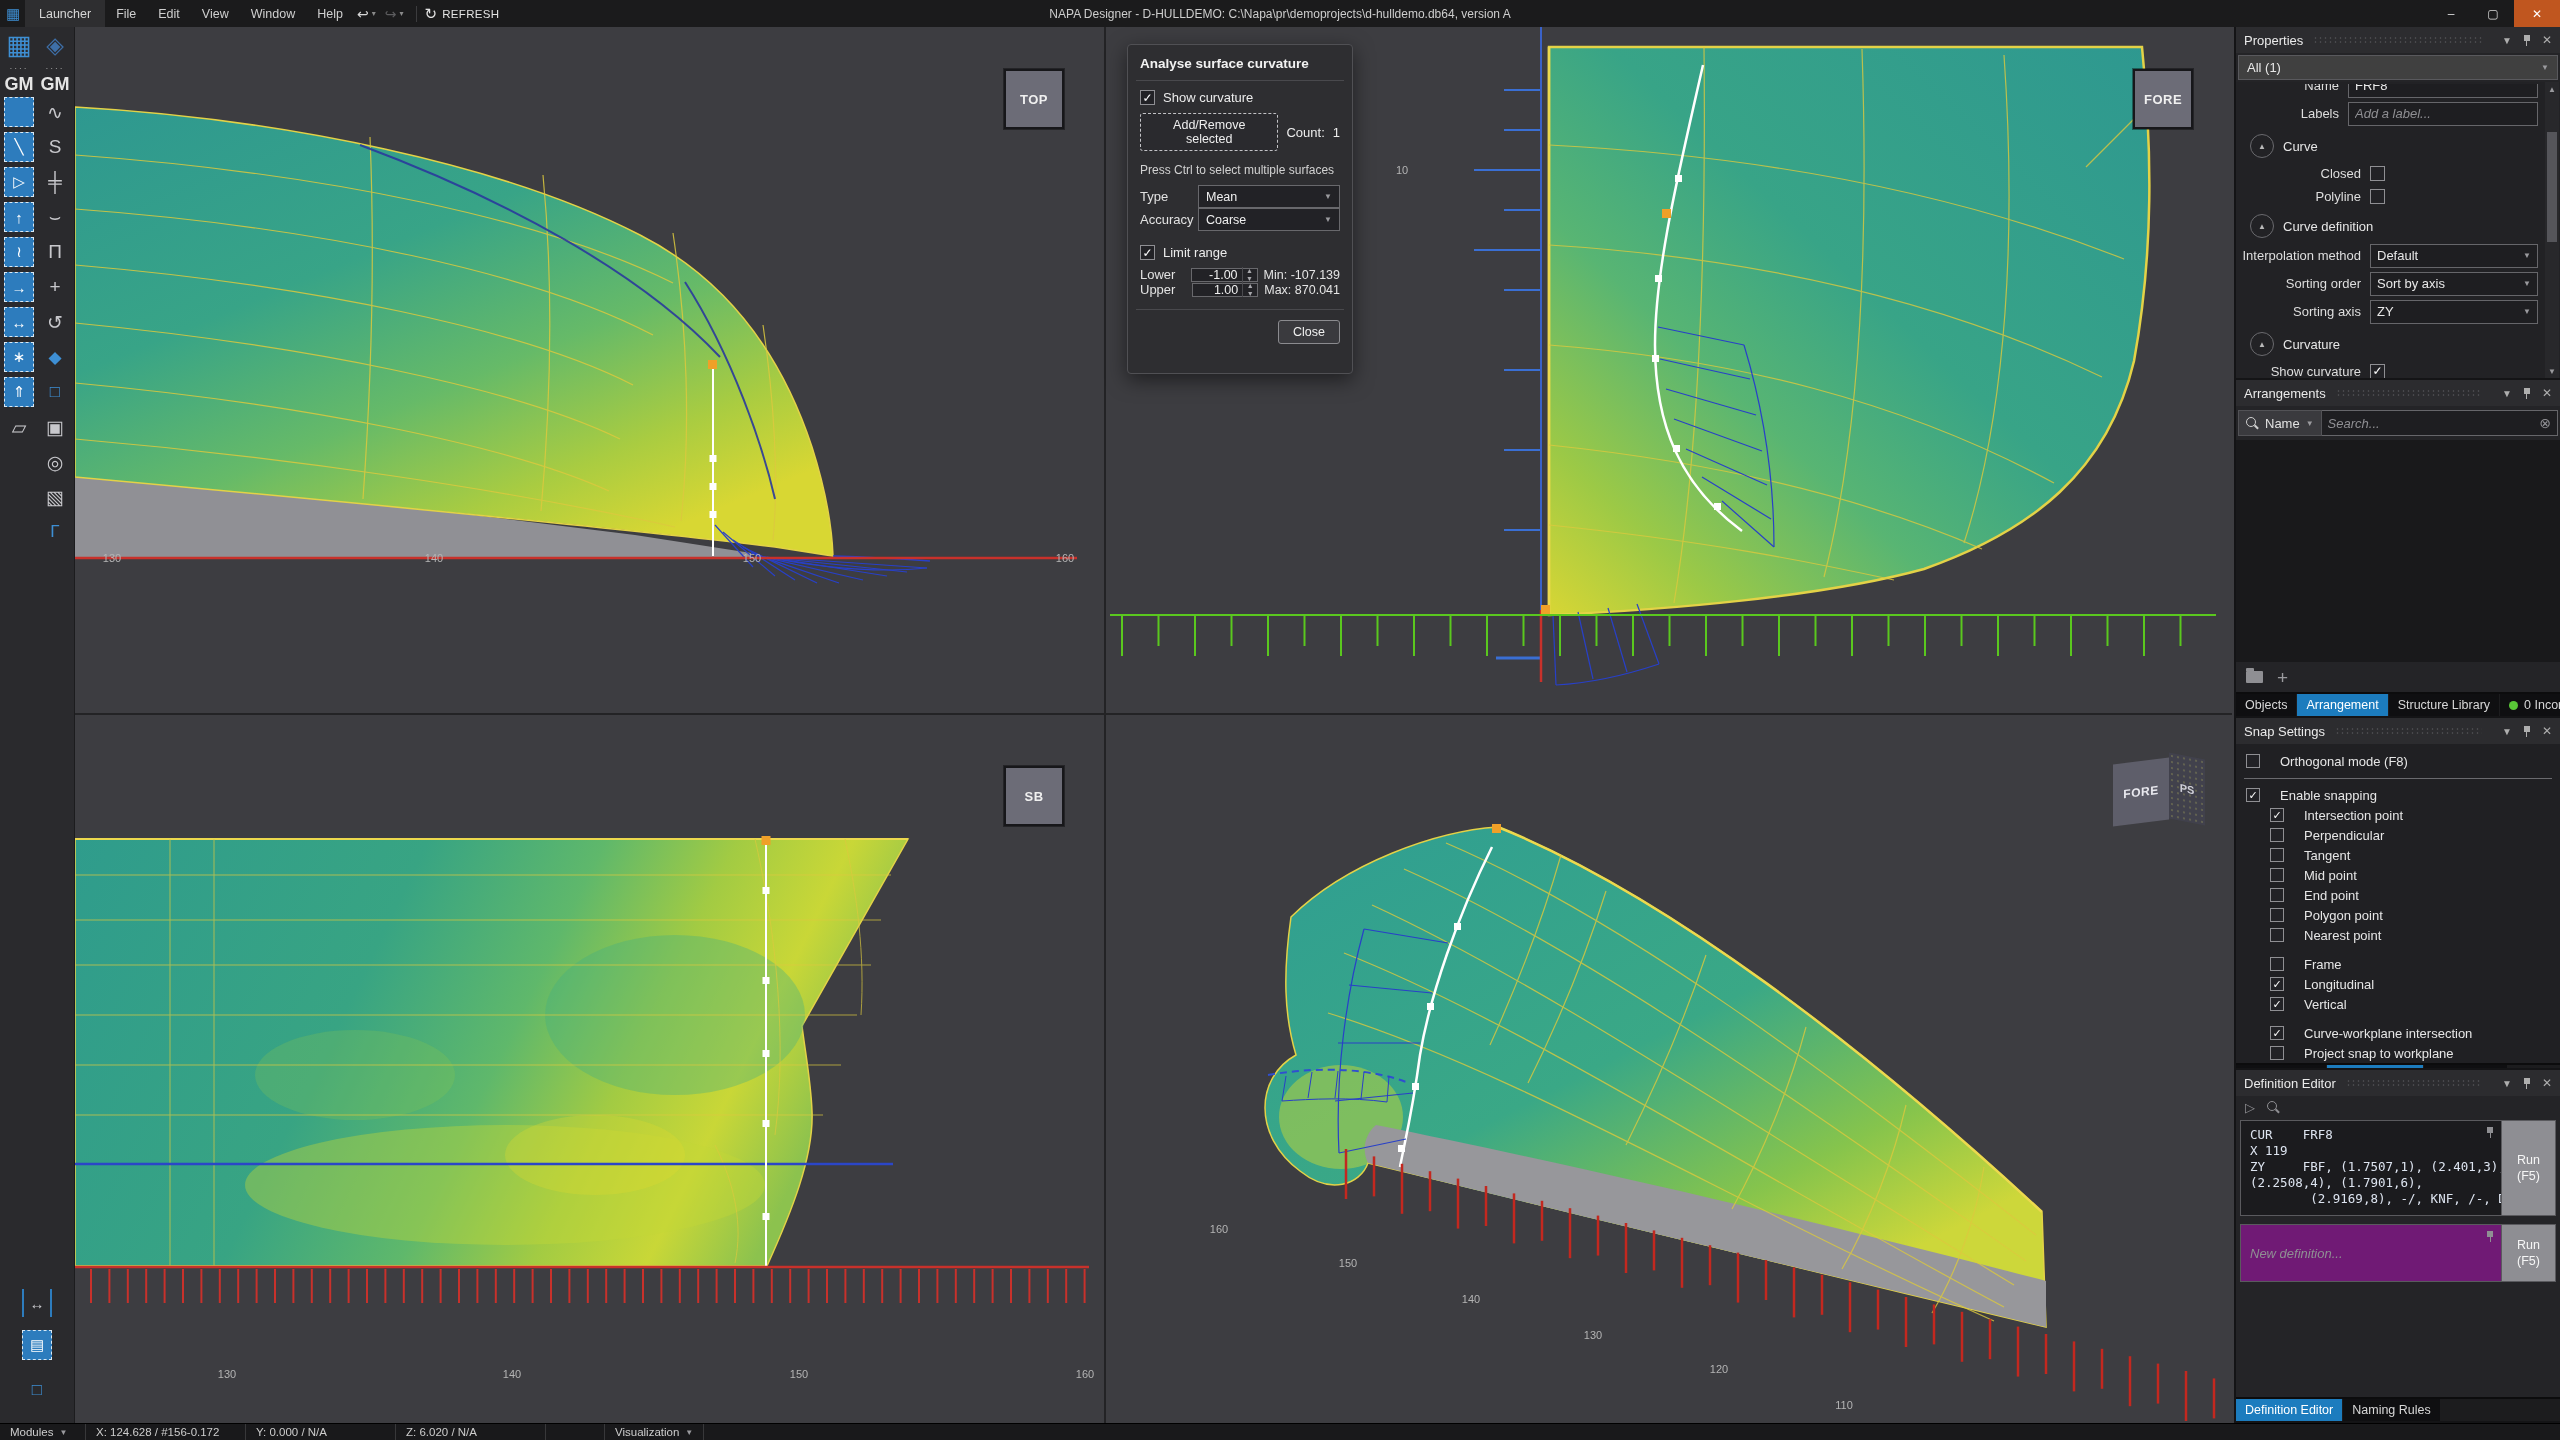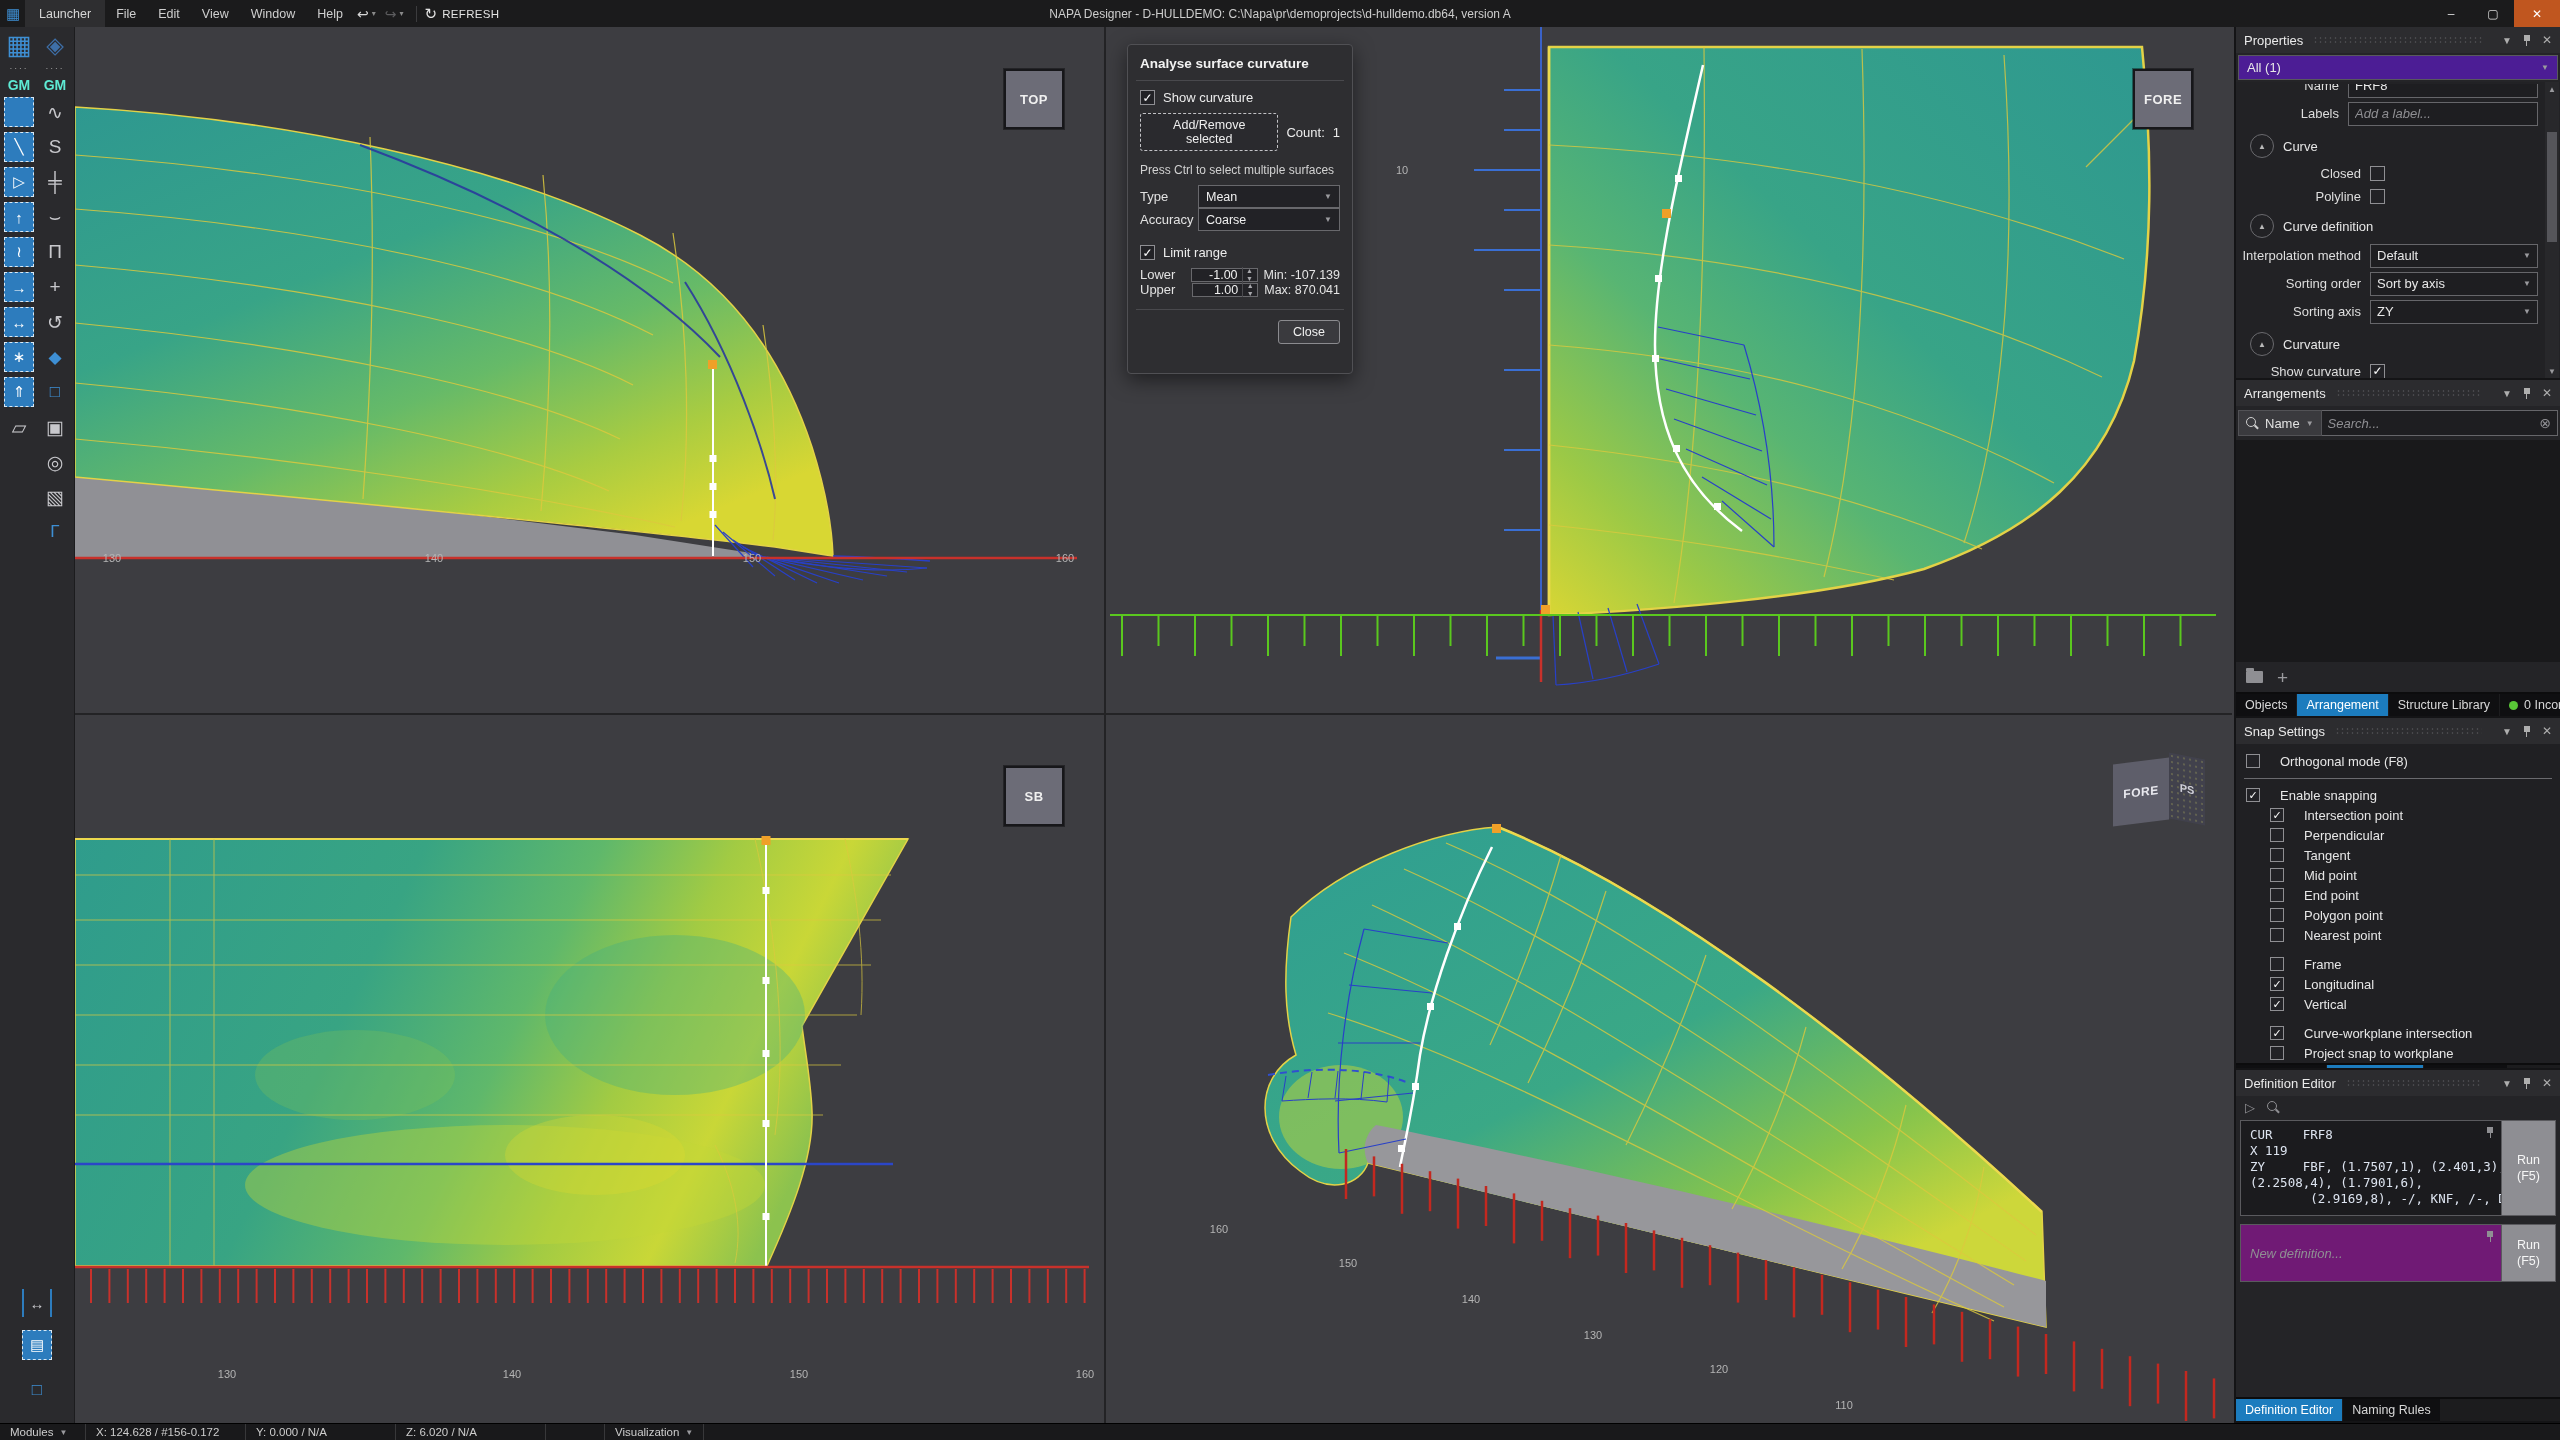--- a/index.html
+++ b/index.html
@@ -22,21 +22,21 @@
   .winbtn{width:42px;height:27px;display:flex;align-items:center;justify-content:center;color:#d8d8d8;font-size:12px}
   .winbtn.close{background:#c0561f;width:46px;color:#fff}
 
   
   .ltool{position:absolute;left:0;top:27px;width:75px;height:1396px;background:#2a2a2d;border-right:1px solid #1c1c1e;z-index:5}
   .tools{display:grid;grid-template-columns:34px 34px;gap:1px 2px;justify-content:center;padding-top:3px}
   .ticon{width:34px;height:34px;display:flex;align-items:center;justify-content:center;font-size:17px;color:#c8c8cc}
   .ticon.module{color:#3e8fd4;font-size:27px;height:30px}
   .ticon.module2{color:#3e6fa8;font-size:23px;height:30px}
   .ticon.dots{color:#9a9a9a;font-size:10px;letter-spacing:2px;height:13px}
-  .ticon.gm{color:#5eead4;font-weight:bold;font-size:14px;height:19px}
+  .ticon.gm{color:#e5e5e5;font-weight:bold;font-size:18px;height:19px}
   .ticon.blue{background:#2d7cbd;border:1px dashed #d9e9f5;width:30px;height:30px;margin:2px;color:#fff;font-size:15px}
   .ticon.line{color:#c8c8cc;font-size:19px}
   .ticon.lineblue{color:#3e8fd4;font-size:17px}
   .ticon.empty{visibility:hidden}
   .tools-bottom{position:absolute;bottom:16px;left:0;right:0;display:flex;flex-direction:column;align-items:center;gap:11px}
   .tools-bottom .ticon.measure{border-left:2px solid #2d7cbd;border-right:2px solid #2d7cbd;height:28px;width:30px;font-size:15px}
 
   
   .vps{position:absolute;left:75px;top:27px;width:2157px;height:1396px;background:#232325}
   .vp{position:absolute;background:#3d3d41;overflow:hidden}
@@ -82,21 +82,21 @@
   #p-arr{height:338px}
   #p-snap{height:352px}
   #p-def{flex:1}
   .phead{height:26px;display:flex;align-items:center;background:#2c2c2f;padding:0 8px;flex:none}
   .phead .t{font-size:13px;color:#eaeaea;white-space:nowrap}
   .phead .hdots{flex:1;height:8px;margin:0 10px;background-image:radial-gradient(#48484c 1px,transparent 1.2px);background-size:5px 4px}
   .hic{color:#aeaeae;font-size:10px;margin-left:10px;display:flex;align-items:center}
   .pin{position:relative;width:10px;height:12px;display:inline-block}
   .pin::before{content:"";position:absolute;left:2px;top:1px;width:6px;height:6px;background:#aeaeae}
   .pin::after{content:"";position:absolute;left:4.5px;top:7px;width:1px;height:5px;background:#aeaeae}
-  .allsel{margin:2px 2px;height:25px;background:#4c1d95;border:1px solid #59595d;display:flex;align-items:center;justify-content:space-between;padding:0 8px;font-size:13px;color:#e8e8e8;flex:none}
+  .allsel{margin:2px 2px;height:25px;background:#404040;border:1px solid #59595d;display:flex;align-items:center;justify-content:space-between;padding:0 8px;font-size:13px;color:#e8e8e8;flex:none}
   .pcontent{position:relative;flex:1;overflow:hidden;background:#222225;padding:2px 18px 0 2px}
   .clip{overflow:hidden}
   .clip.top{height:14px}
   .clip.top .prow{margin-top:-11px}
   .prow{display:flex;align-items:center;margin:3px 4px;height:25px}
   .plab{width:128px;text-align:right;padding-right:9px;font-size:13px;color:#dedede;white-space:nowrap}
   .pinput,.psel{flex:1;height:24px;background:#1e1e21;border:1px solid #66666a;color:#e8e8e8;font-size:13px;padding:0 6px;font-family:"Liberation Sans",sans-serif}
   .pinput::placeholder{font-style:italic;color:#8f8f93}
   .psel{display:flex;align-items:center;justify-content:space-between}
   .psec{display:flex;align-items:center;gap:9px;margin:7px 12px 4px;height:26px}

